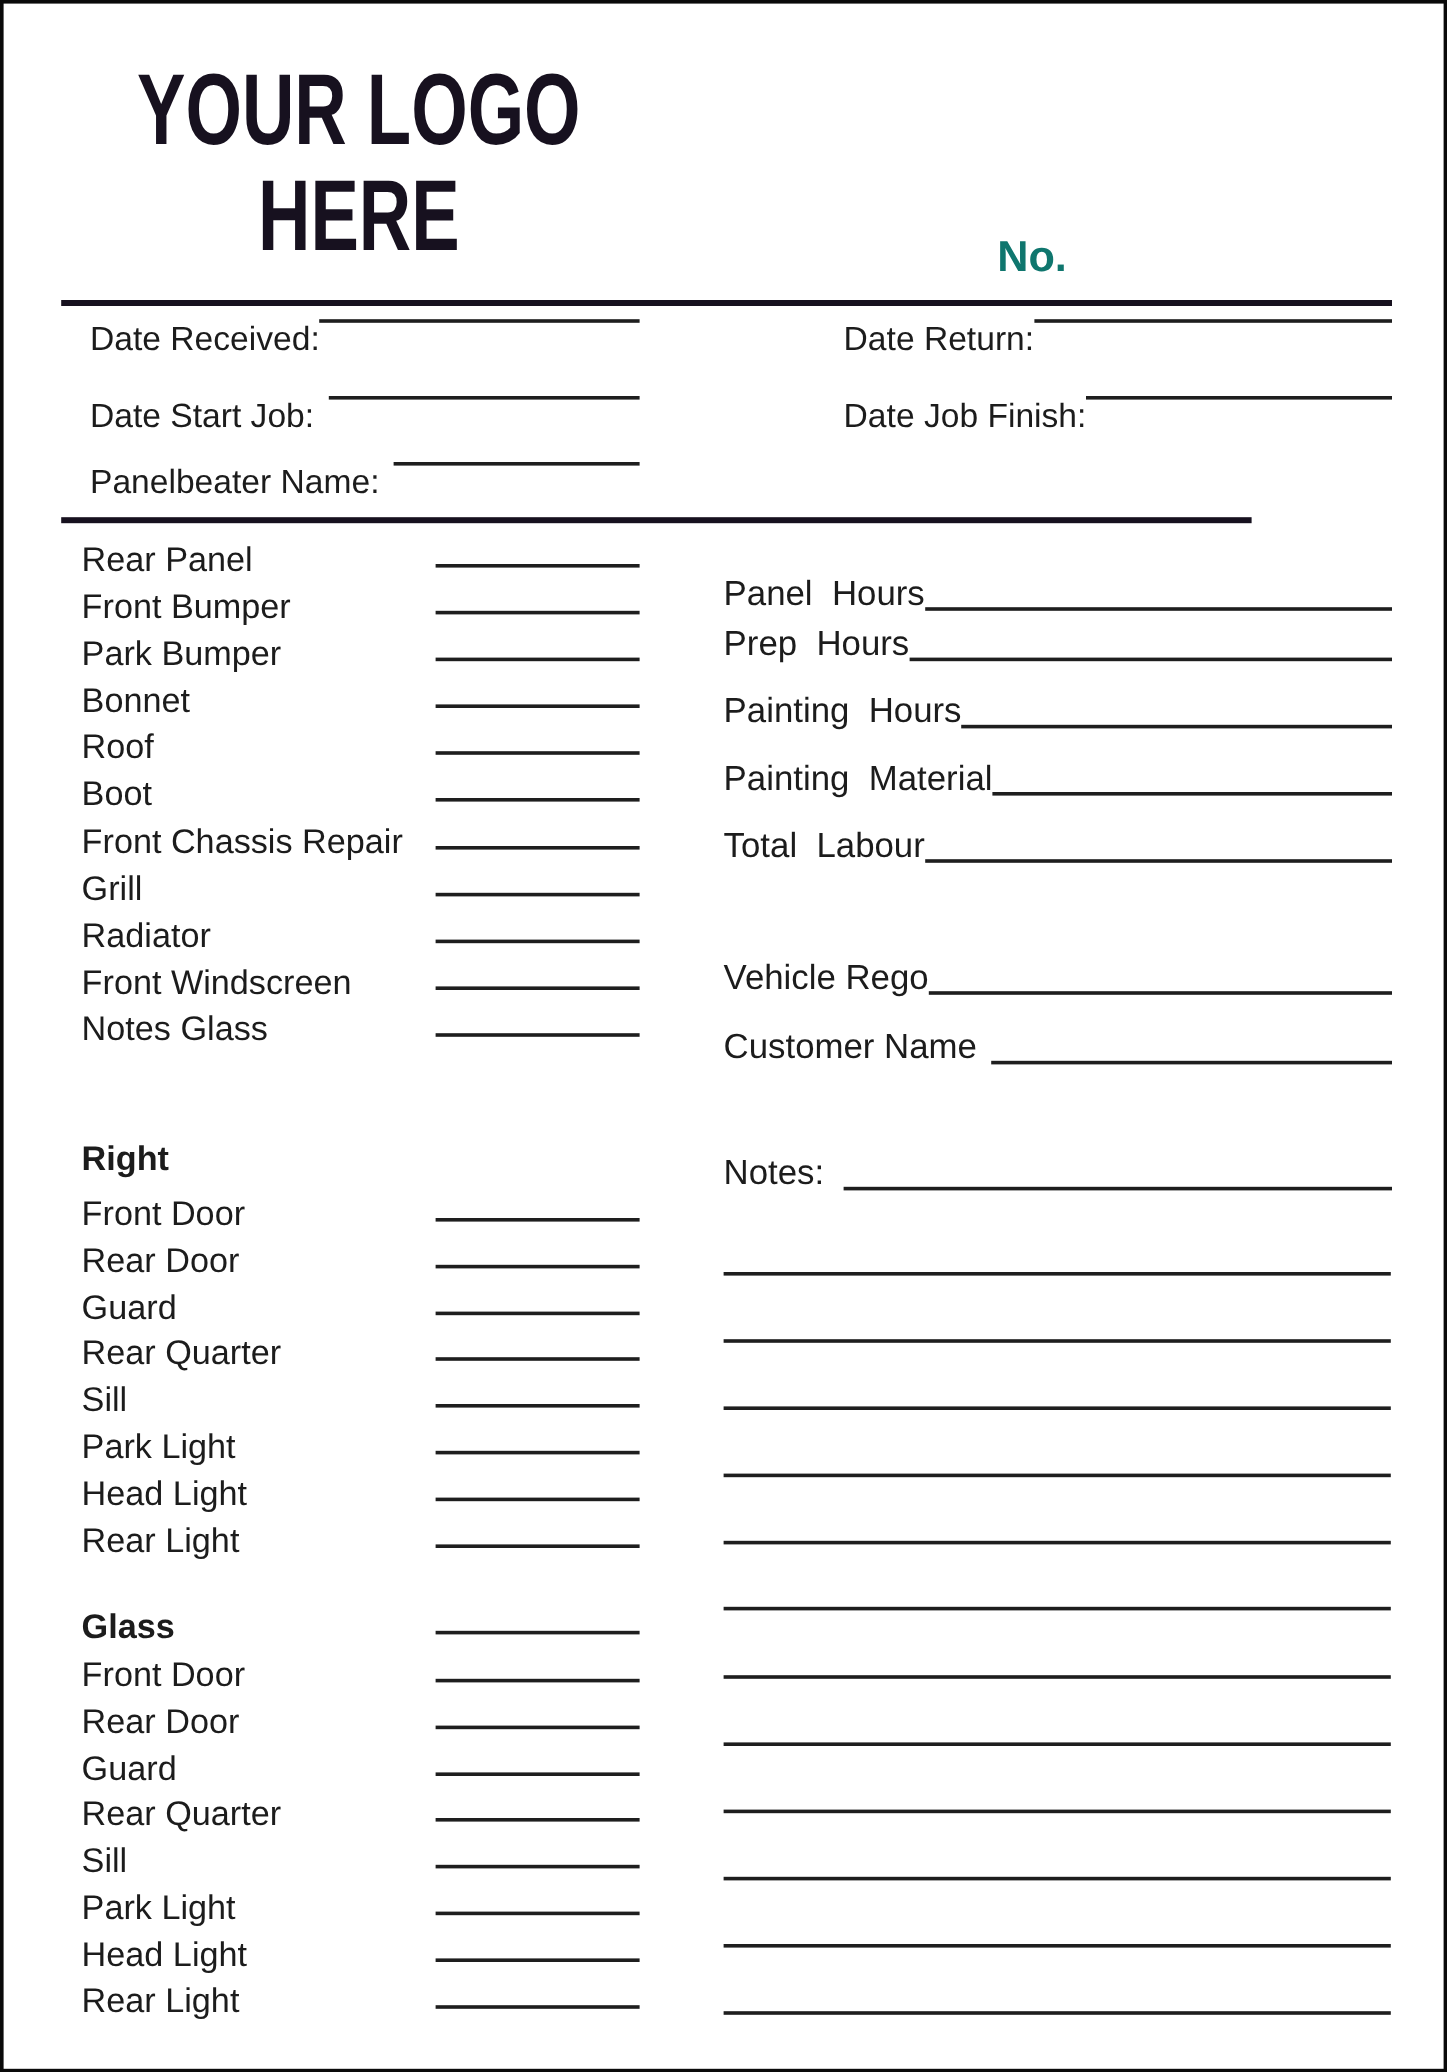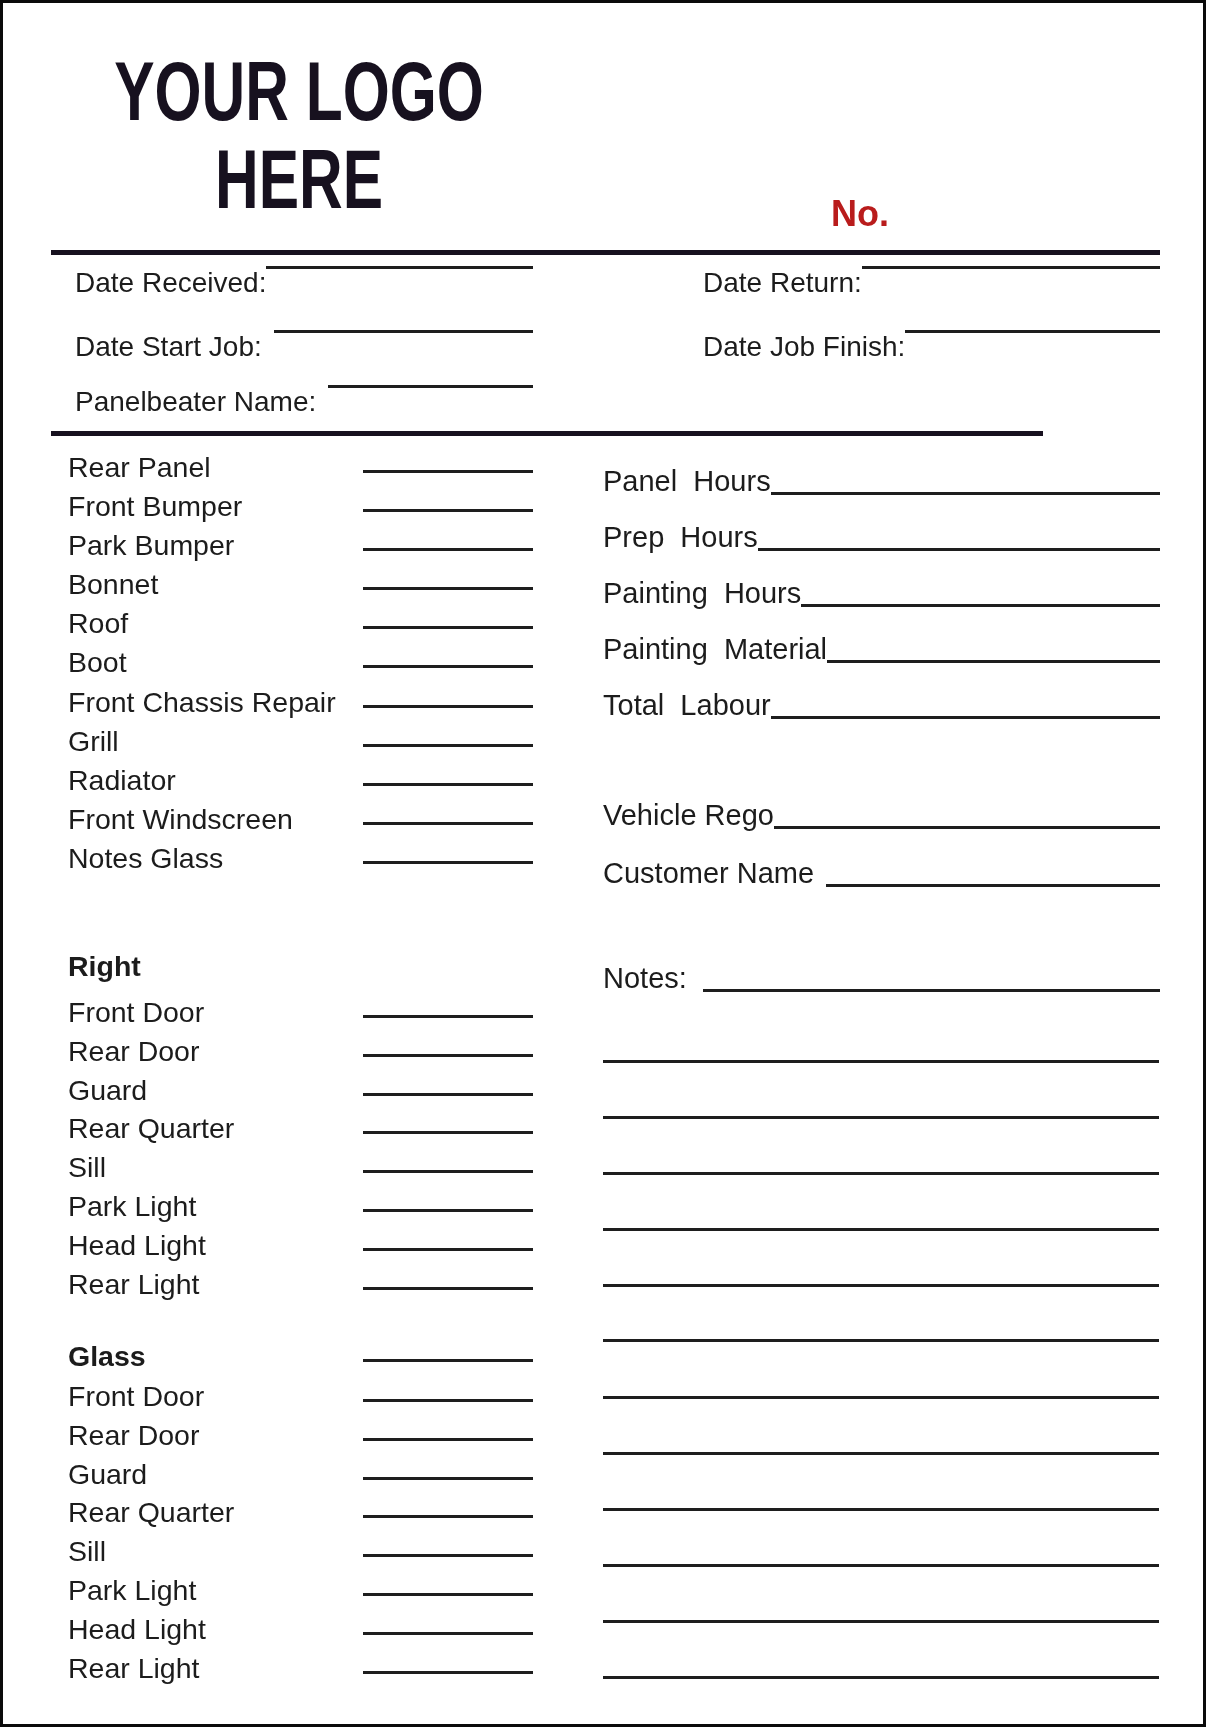--- a/index.html
+++ b/index.html
@@ -7,21 +7,21 @@
     position:relative;width:1206px;height:1727px;background:#ffffff;
     border:3px solid #0a0a0a;box-sizing:border-box;
     font-family:"Liberation Sans","DejaVu Sans",sans-serif;color:#1c1c1c;overflow:hidden;
   }
   
   .logo{
     position:absolute;left:80px;top:44px;width:600px;
     transform:scaleX(0.72);transform-origin:left top;
     font-weight:bold;font-size:84px;line-height:88px;color:#17111f;text-align:center;
   }
-  .no-label{position:absolute;left:828px;top:190px;font-size:36px;font-weight:bold;color:#b91c1c;}
+  .no-label{position:absolute;left:828px;top:190px;font-size:36px;font-weight:bold;color:#0f766e;}
   .divider{position:absolute;left:48px;height:5px;background:#17111f;}
   .d1{top:247px;width:1109px;}
   .d2{top:428px;width:992px;}
   
   .frow{position:absolute;display:flex;align-items:flex-start;height:36px;font-size:28px;}
   .flbl{line-height:34px;white-space:pre;}
   .fill{flex:1;border-bottom:3.5px solid #1e1e1e;margin-bottom:3px;}
   .gap{margin-left:12px;}
   .gap-lg{margin-left:16px;}
   
@@ -188,21 +188,21 @@
     <div class="prow h2">
         <span class="plbl">Head Light</span>
         <span class="pline"></span>
       </div>
     <div class="prow h2">
         <span class="plbl">Rear Light</span>
         <span class="pline"></span>
       </div>
   </div>
 
-  <div class="hrow" style="top:459px;width:557px">
+  <div class="hrow" style="top:473px;width:557px">
     <span class="hlbl">Panel  Hours</span>
     <span class="fill"></span>
   </div>
   <div class="hrow" style="top:515px;width:557px">
     <span class="hlbl">Prep  Hours</span>
     <span class="fill"></span>
   </div>
   <div class="hrow" style="top:571px;width:557px">
     <span class="hlbl">Painting  Hours</span>
     <span class="fill"></span>

